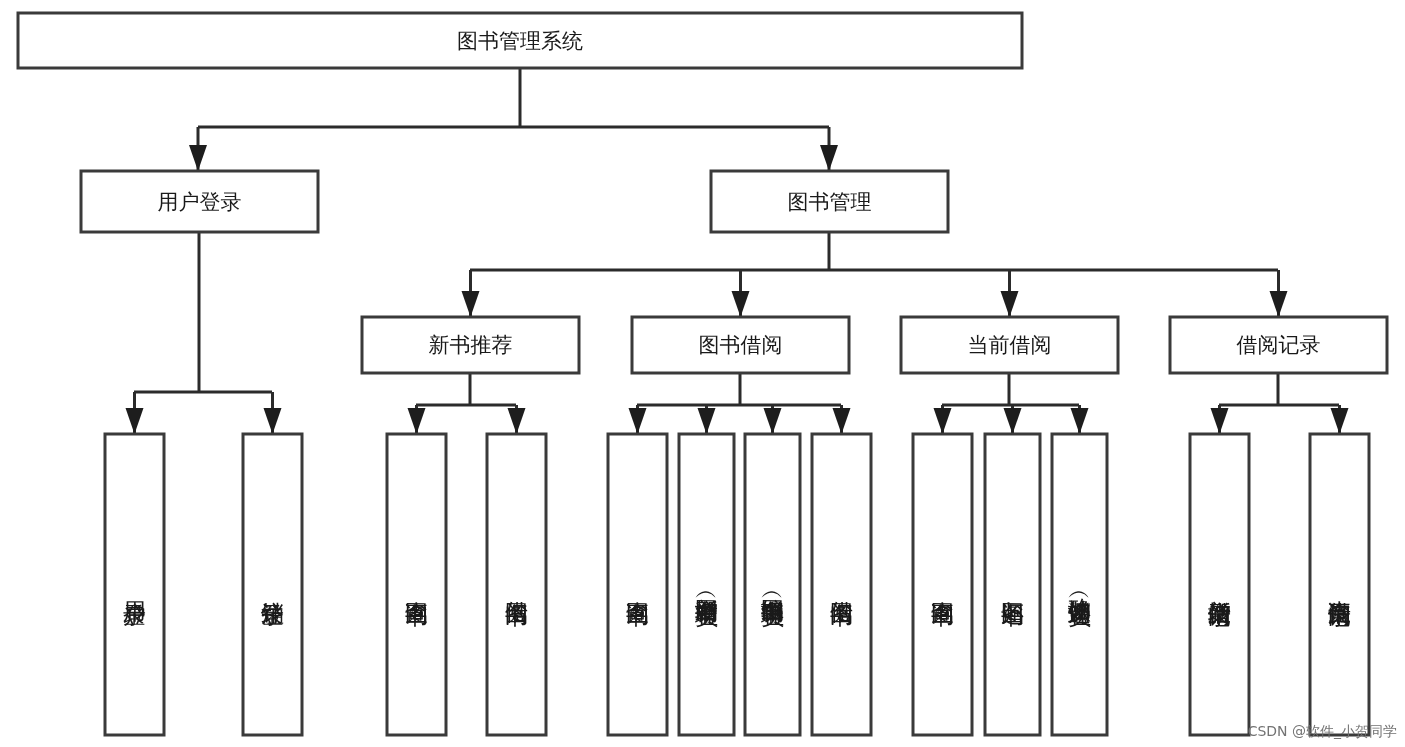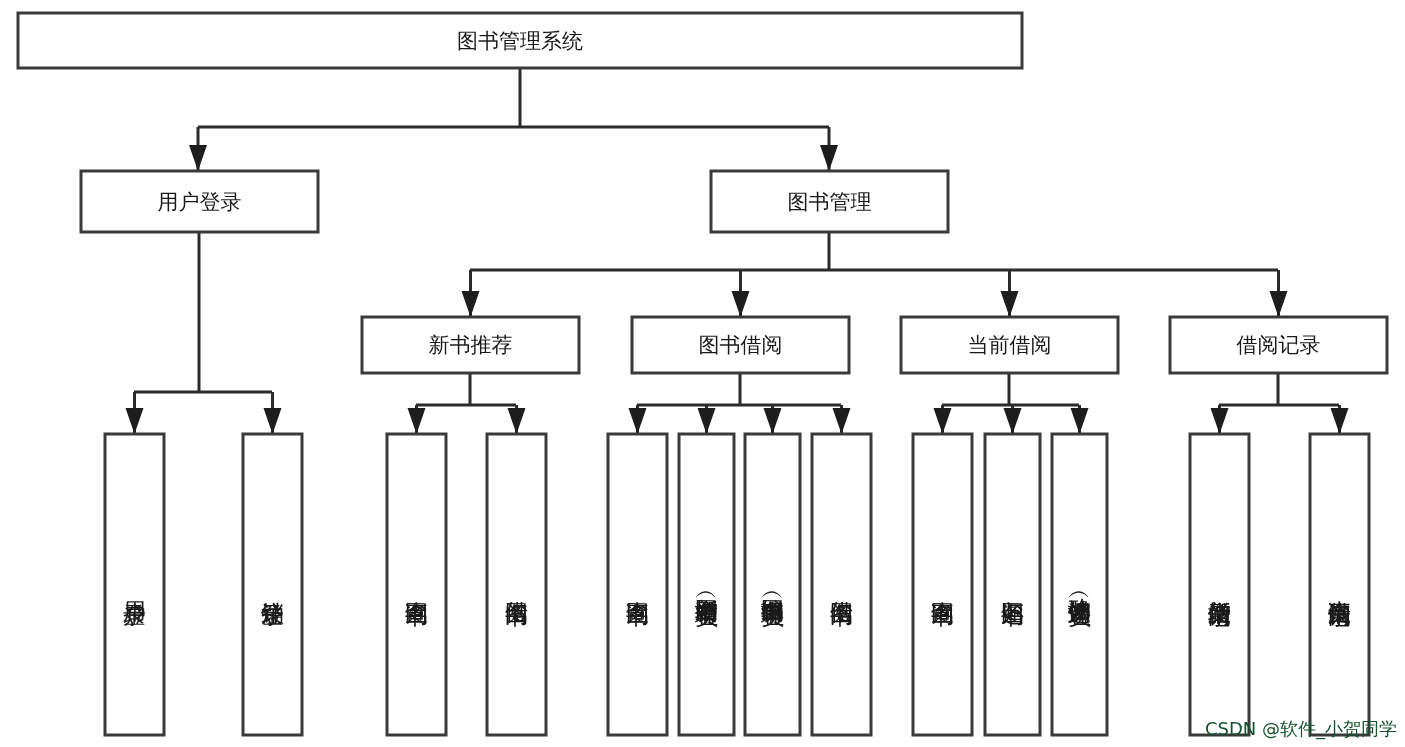--- a/index.html
+++ b/index.html
@@ -65,22 +65,22 @@
     position: absolute;
     display: flex;
     align-items: center;
     justify-content: center;
   }
   .watermark {
     position: absolute;
     right: 8px;
     bottom: 6px;
     font-family: "DejaVu Sans", "Liberation Sans", sans-serif;
-    font-size: 18px;
-    color: #14532d;
+    font-size: 14px;
+    color: #737373;
     white-space: nowrap;
   }
 </style>
 </head>
 <body>
 
 <div id="diagram-root">
 
   <svg id="flow" viewBox="0 0 1405 747">
     <g id="edges-layer">

